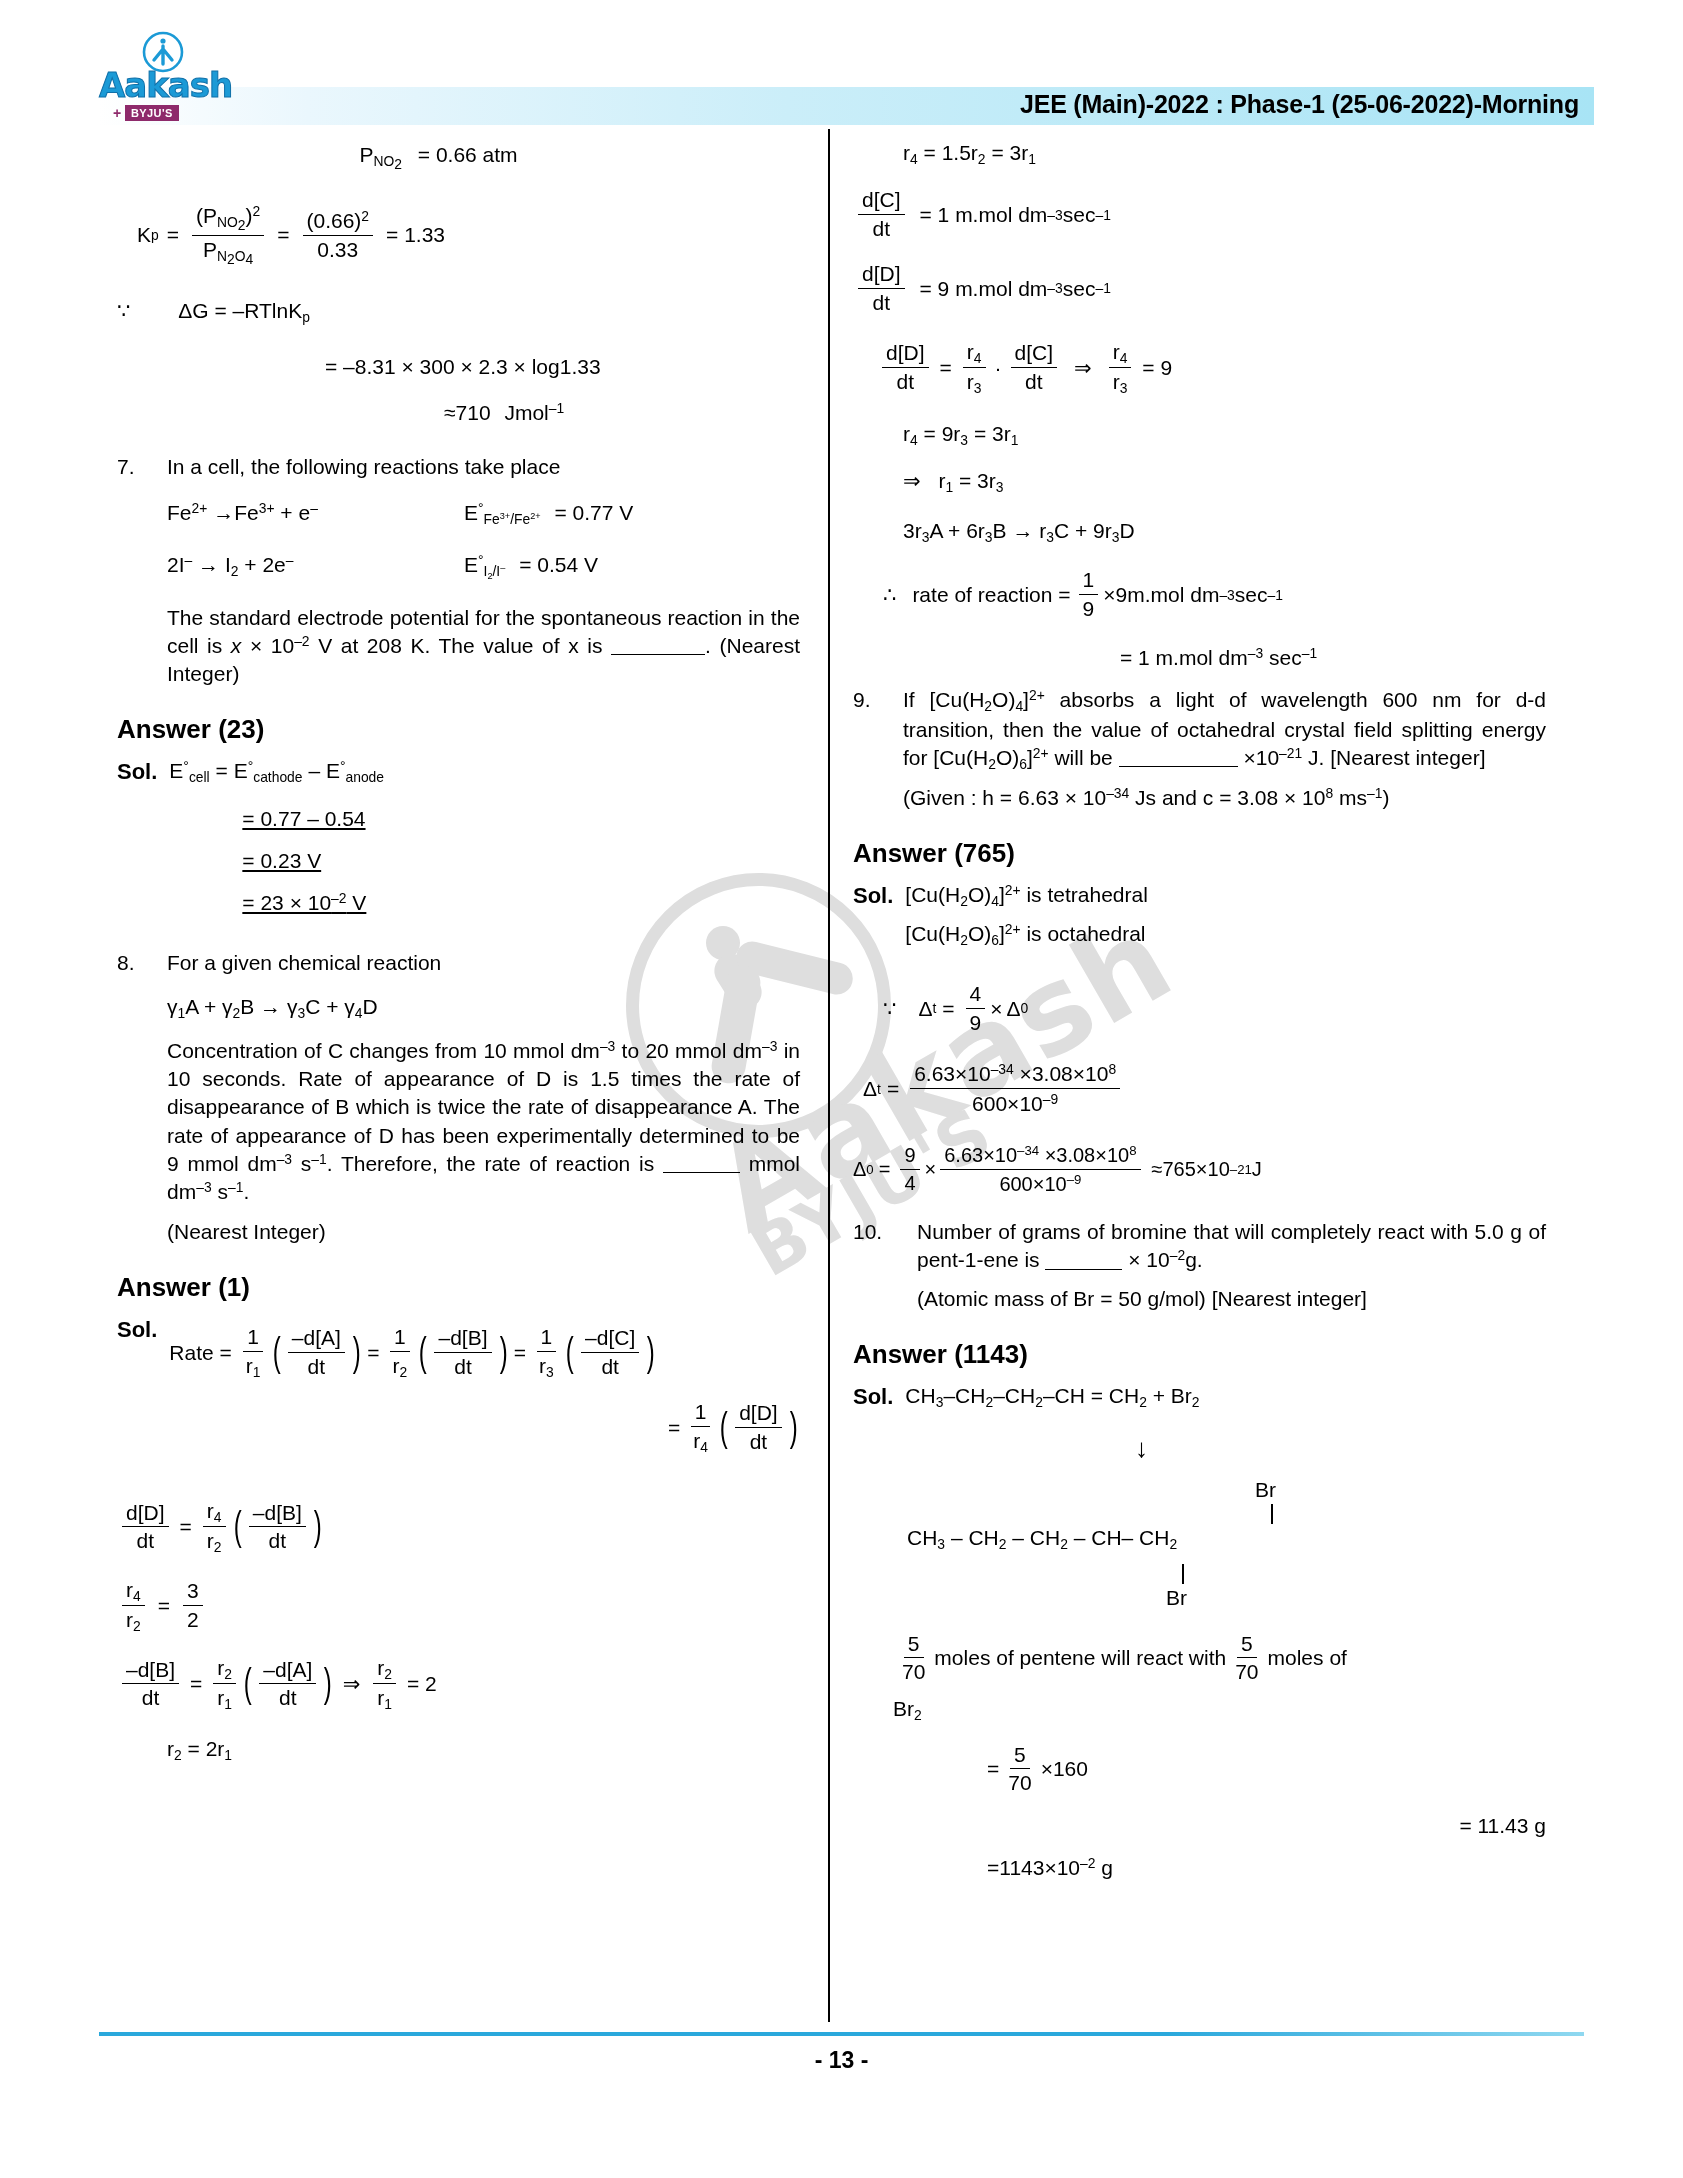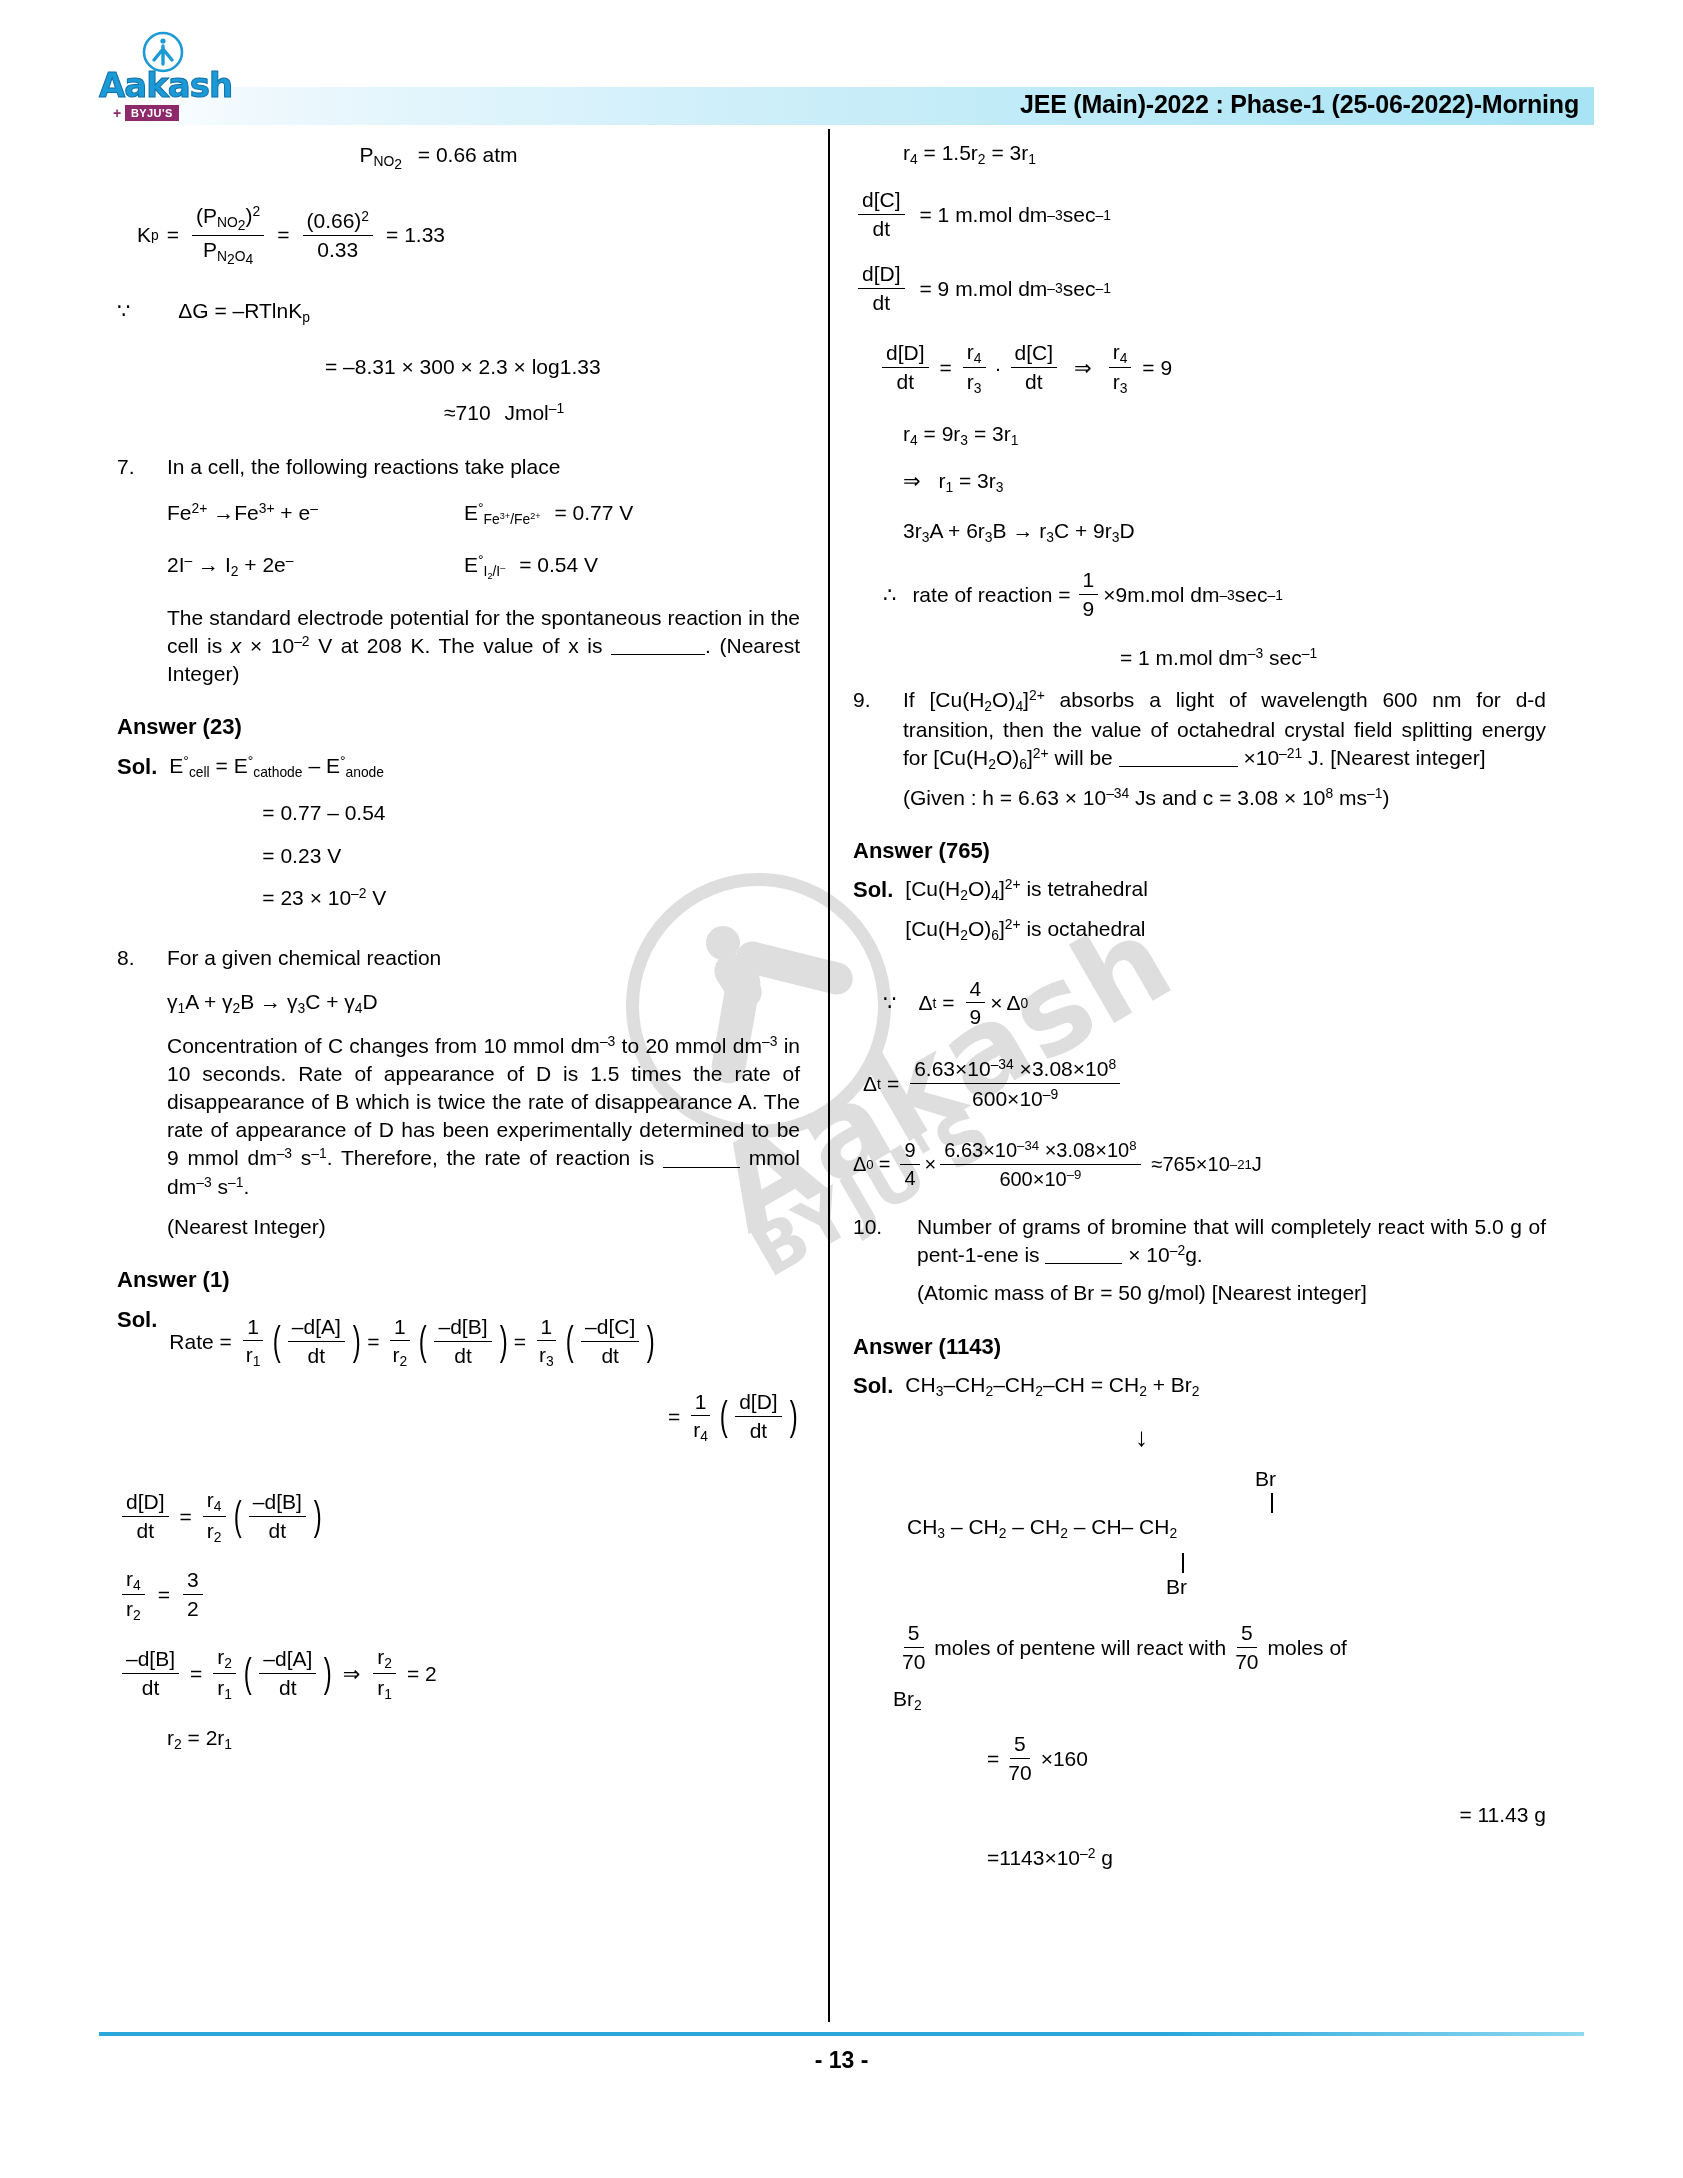--- a/index.html
+++ b/index.html
@@ -82,24 +82,24 @@
   }
   .wm-aakash{left:693px;top:1139px;font-size:119px;letter-spacing:2px;}
   .wm-byjus{left:738px;top:1223px;font-size:69px;letter-spacing:2px;}
 
   
   .row{margin:0 0 10px 0;}
   .q{display:flex;gap:16px;margin:16px 0 8px 0;}
   .q-num{width:34px;flex:none;font-size:21px;}
   .q-body{flex:1;text-align:justify;}
   .indent{margin-left:50px;}
-  .indent2{margin-left:93px;}
+  .indent2{margin-left:73px;text-decoration:underline;}
   .indent3{margin-left:208px;}
   .indent4{margin-left:327px;}
-  .ans{font-weight:bold;margin:14px 0 10px 0;font-size:22px;}
+  .ans{font-weight:bold;margin:14px 0 10px 0;font-size:26px;}
   .sol{display:flex;gap:12px;margin:10px 0;}
   .sol-lab{font-weight:bold;flex:none;font-size:22px;}
   .sol-body{flex:1;}
   sub{font-size:0.66em;vertical-align:-0.28em;}
   sup{font-size:0.66em;vertical-align:0.52em;}
   .frac{display:inline-flex;flex-direction:column;align-items:center;vertical-align:middle;margin:0 5px;}
   .frac .num{padding:0 4px 1px 4px;border-bottom:1.6px solid #000;line-height:1.18;}
   .frac .den{padding:2px 4px 0 4px;line-height:1.18;}
   .paren{display:inline-block;font-size:1.9em;vertical-align:middle;font-weight:300;line-height:0.75;transform:scaleX(0.6);}
   .eqline{display:flex;align-items:center;flex-wrap:wrap;margin:10px 0;}

